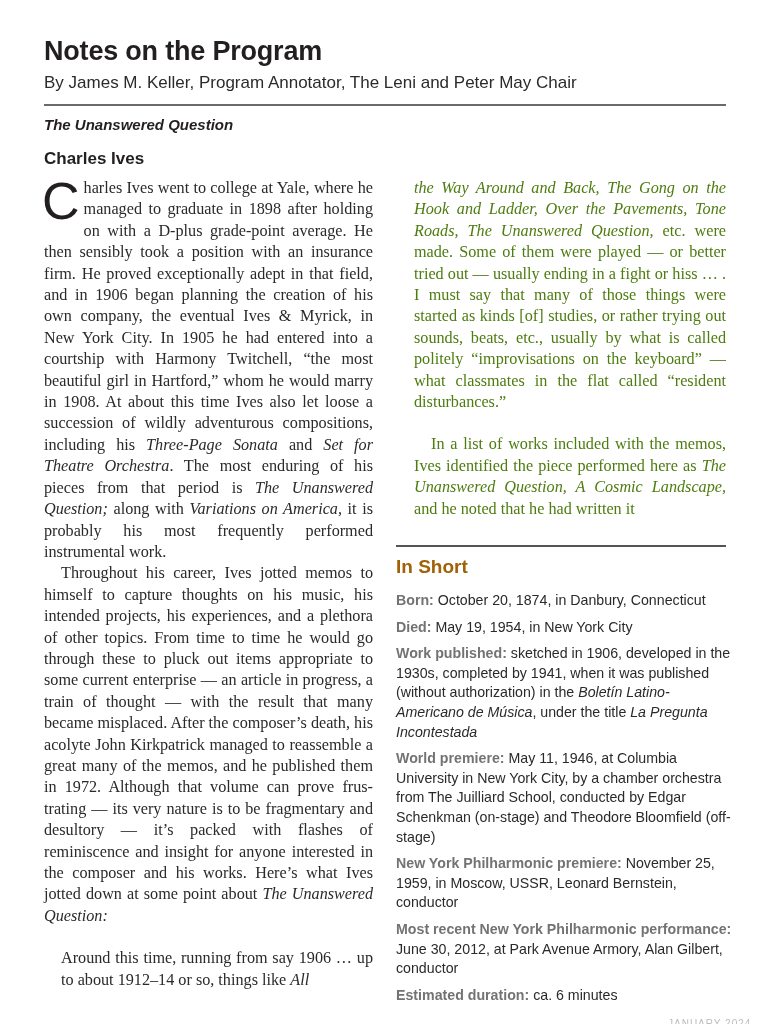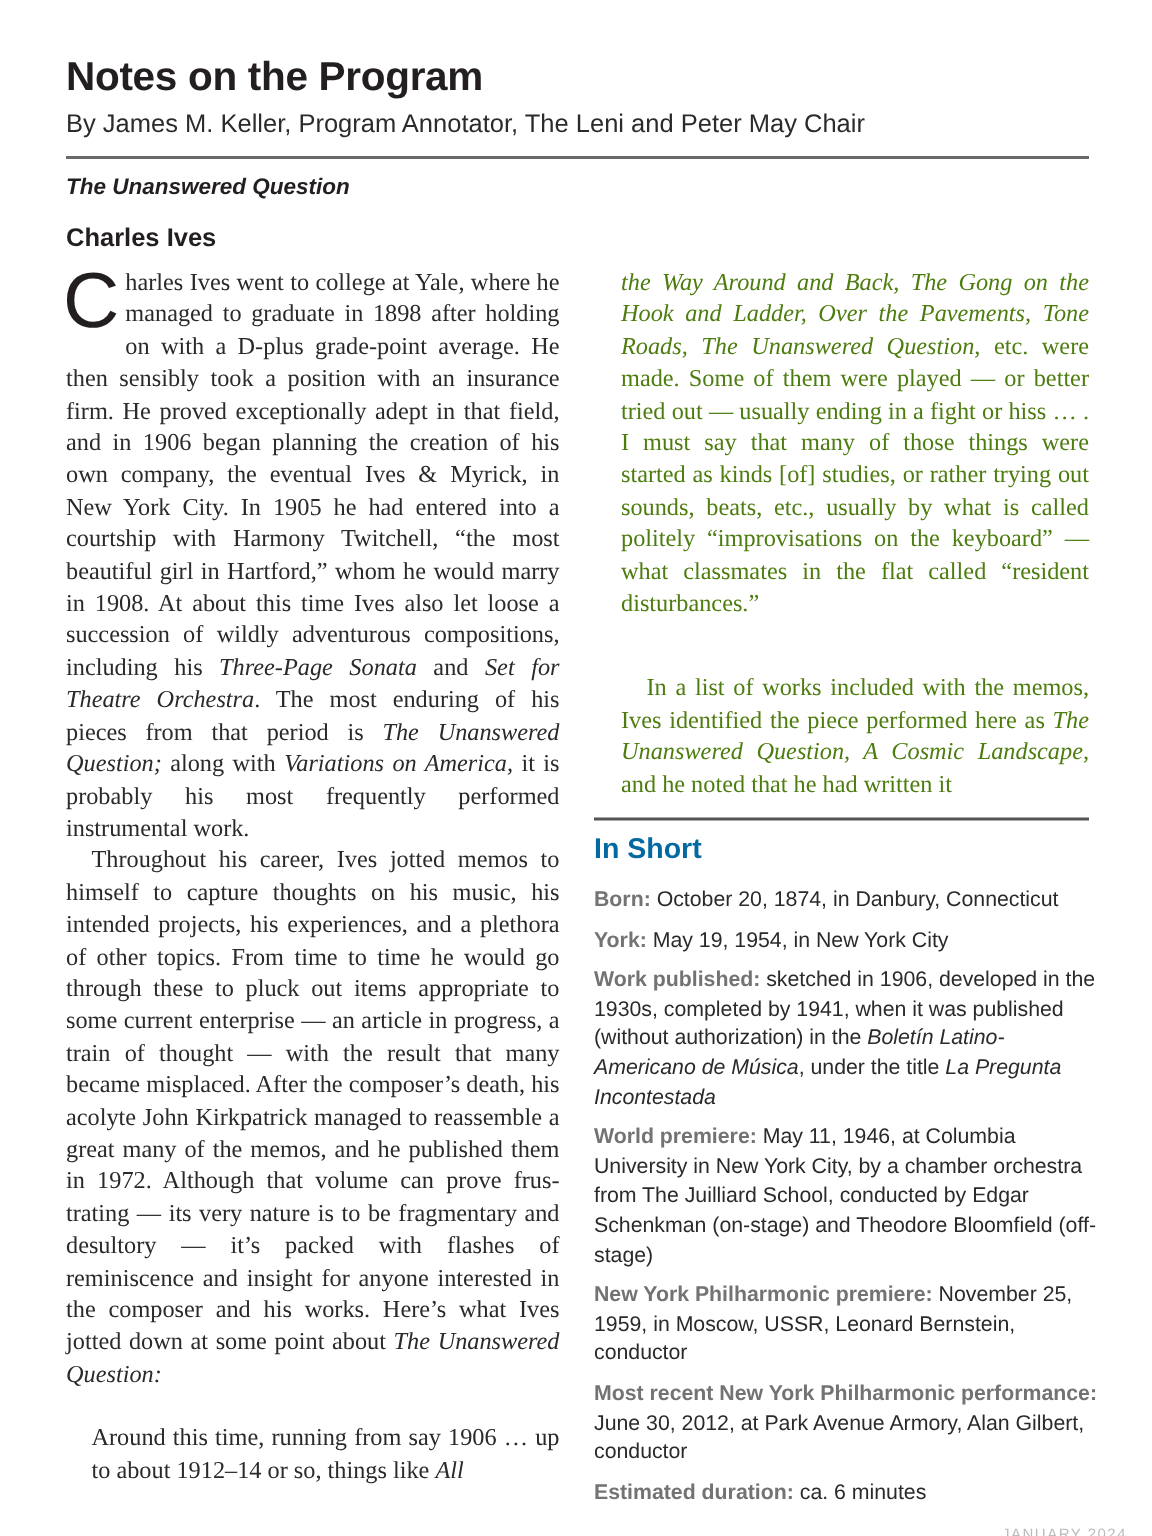--- a/index.html
+++ b/index.html
@@ -106,38 +106,38 @@
       top: 178px;
       left: 370px;
       width: 312px;
       font-family: "Liberation Serif", serif;
       font-size: 16.2px;
       line-height: 21.4px;
       color: #4d7c0f;
       text-align: justify;
     }
     .col-right .para2 {
-      margin-top: 35px;
+      margin-top: 21px;
     }
     .inshort-rule {
       position: absolute;
       top: 545px;
       left: 352px;
       width: 330px;
       height: 0;
       border-top: 2px solid #555;
     }
     .inshort-head {
       position: absolute;
       top: 556px;
       left: 352px;
       font-family: "Liberation Sans", sans-serif;
       font-weight: 700;
       font-size: 19px;
-      color: #0369a1;
+      color: #a16207;
     }
     .facts {
       position: absolute;
       top: 591px;
       left: 352px;
       width: 340px;
       font-family: "Liberation Sans", sans-serif;
       font-size: 14.2px;
       line-height: 19.6px;
       color: #2a2a2a;
@@ -182,21 +182,21 @@
   <div class="col-right">
     <p><em>the Way Around and Back, The Gong on the Hook and Ladder, Over the Pavements, Tone Roads, The Unanswered Question,</em><span> etc. were made. Some of them were played — or better tried out — usually ending in a fight or hiss … . I must say that many of those things were started as kinds [of] studies, or rather trying out sounds, beats, etc., usu­ally by what is called politely “improvisa­tions on the keyboard” — what classmates in the flat called “resident disturbances.”</span></p>
     <p class="para2 indent"><span>In a list of works included with the mem­os, Ives identified the piece performed here as </span><em>The Unanswered Question, A Cosmic Land­scape,</em><span> and he noted that he had written it</span></p>
   </div>
 
   <div class="inshort-rule"></div>
   <div class="inshort-head">In Short</div>
 
   <div class="facts">
     <p class="fact"><span class="fact-label">Born:</span><span> October 20, 1874, in Danbury, Connecticut</span></p>
-    <p class="fact"><span class="fact-label">York:</span><span> May 19, 1954, in New York City</span></p>
+    <p class="fact"><span class="fact-label">Died:</span><span> May 19, 1954, in New York City</span></p>
     <p class="fact"><span class="fact-label">Work published:</span><span> sketched in 1906, devel­oped in the 1930s, completed by 1941, when it was published (without authorization) in the </span><em>Boletín Latino-Americano de Música</em><span>, under the title </span><em>La Pregunta Incontestada</em></p>
     <p class="fact"><span class="fact-label">World premiere:</span><span> May 11, 1946, at Columbia University in New York City, by a chamber or­chestra from The Juilliard School, conducted by Edgar Schenkman (on-stage) and Theodore Bloomfield (off-stage)</span></p>
     <p class="fact"><span class="fact-label">New York Philharmonic premiere:</span><span> November 25, 1959, in Moscow, USSR, Leonard Bernstein, conductor</span></p>
     <p class="fact"><span class="fact-label">Most recent New York Philharmonic performance:</span><span> June 30, 2012, at Park Avenue Armory, Alan Gilbert, conductor</span></p>
     <p class="fact"><span class="fact-label">Estimated duration:</span><span> ca. 6 minutes</span></p>
   </div>
 
   <div class="footer">JANUARY 2024</div>
 </div>
 

